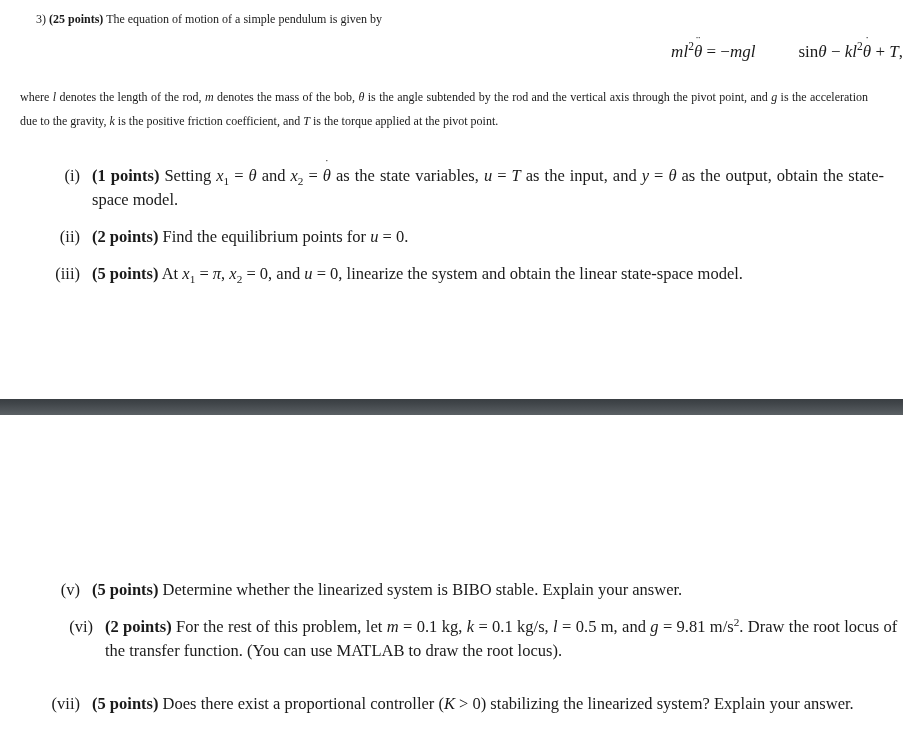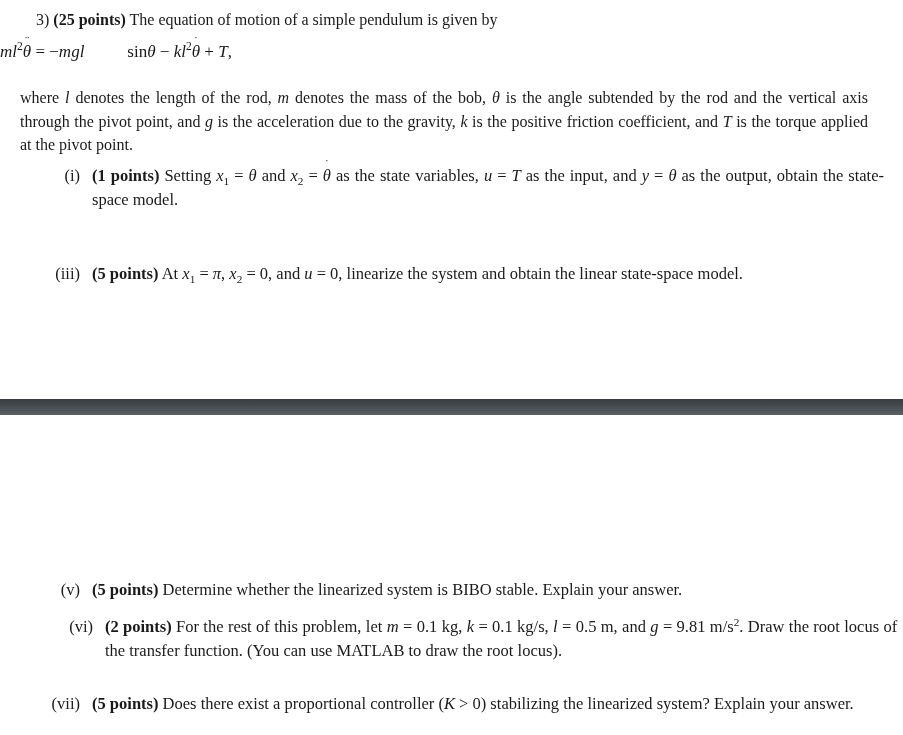--- a/index.html
+++ b/index.html
@@ -19,21 +19,21 @@
   .page {
     position: relative;
     width: 903px;
     height: 735px;
     background: #ffffff;
   }
 
   
   .block {
     position: absolute;
-    font-size: 16px;
+    font-size: 12px;
     line-height: 23.5px;
     text-align: justify;
     text-justify: inter-word;
     color: #1a1a1a;
   }
 
   .prob-head {
     left: 36px;
     top: 8px;
     width: 848px;
@@ -44,21 +44,21 @@
     top: 86px;
     width: 848px;
   }
 
   
   .equation-row {
     position: absolute;
     left: 0;
     top: 42px;
     width: 903px;
-    text-align: left;
+    text-align: right;
     font-size: 17px;
   }
 
   
   .enum-item {
     position: absolute;
     display: block;
     width: 848px;
     font-size: 16.5px;
     line-height: 23.5px;
@@ -173,20 +173,28 @@
       Setting <span class="math"><span class="mi">x</span><sub class="ix">1</sub> <span class="mo">=</span> <span class="mi">θ</span></span>
       and <span class="math"><span class="mi">x</span><sub class="ix">2</sub> <span class="mo">=</span>
       <span class="dotwrap"><span class="dots">˙</span>θ</span></span> as the state variables,
       <span class="math"><span class="mi">u</span> <span class="mo">=</span> <span class="mi">T</span></span> as the input, and
       <span class="math"><span class="mi">y</span> <span class="mo">=</span> <span class="mi">θ</span></span> as the
       output, obtain the state-space model.
       
     </span>
   </div>
 
+  <div class="enum-item" style="left:36px; top:225px;">
+    <span class="marker mi">(ii)</span>
+    <span class="body">
+      <span class="bold">(2 points)</span>
+      Find the equilibrium points for <span class="math"><span class="mi">u</span> <span class="mo">=</span> <span class="mn">0</span></span>.
+      
+    </span>
+  </div>
 
   <div class="enum-item" style="left:36px; top:262px;">
     <span class="marker mi">(iii)</span>
     <span class="body">
       <span class="bold">(5 points)</span>
       At <span class="math"><span class="mi">x</span><sub class="ix">1</sub> <span class="mo">=</span> <span class="mi">π</span></span>,
       <span class="math"><span class="mi">x</span><sub class="ix">2</sub> <span class="mo">=</span> <span class="mn">0</span></span>, and
       <span class="math"><span class="mi">u</span> <span class="mo">=</span> <span class="mn">0</span></span>, linearize the system and obtain the linear state-space
       model.
       

